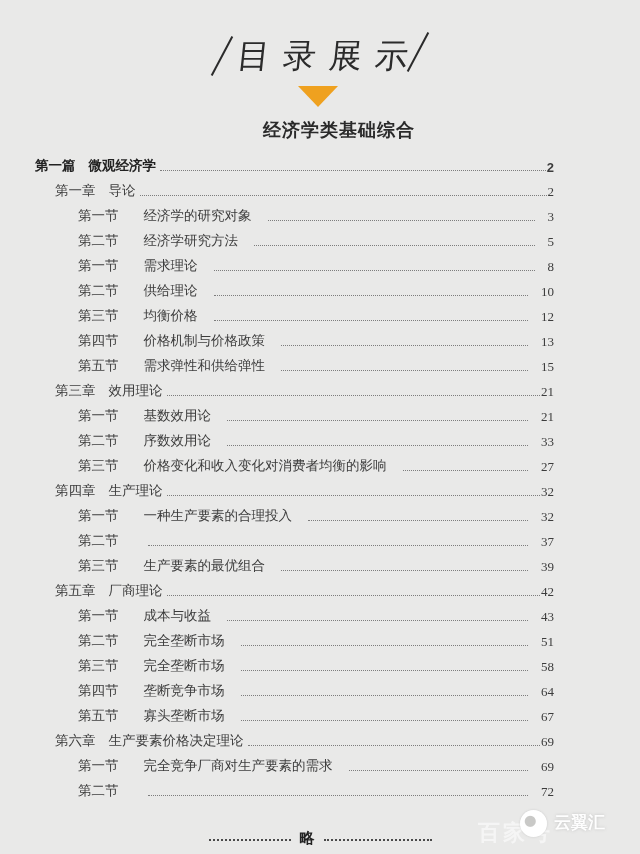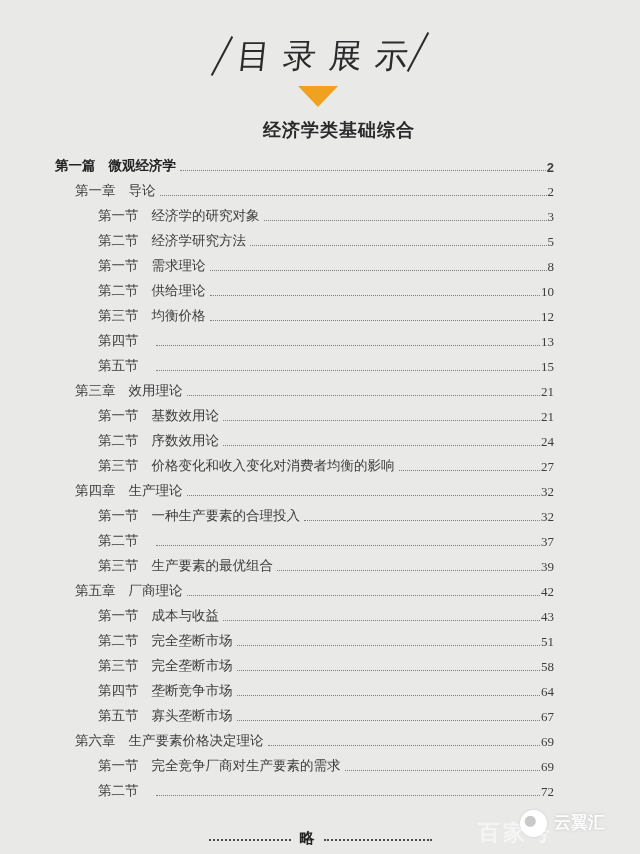--- a/index.html
+++ b/index.html
@@ -82,25 +82,24 @@
     right: 86px;
   }
   .toc-row {
     display: flex;
     align-items: flex-end;
     height: 25px;
     font-family: "Liberation Serif", "DejaVu Serif", serif;
     font-size: 13.5px;
     color: #3c3c3c;
     white-space: nowrap;
-    margin-left: 20px;
   }
   .toc-row.lv0 { padding-left: 0; }
   .toc-row.lv1 { padding-left: 20px; }
-  .toc-row.lv2 { padding-left: 43px; }
+  .toc-row.lv2 { padding-left: 43px; gap: 12px; }
   .toc-row.bold {
     font-family: "Liberation Sans", "DejaVu Sans", sans-serif;
     font-weight: bold;
     color: #222;
   }
   .toc-prefix { margin-right: 13px; }
   .toc-leader {
     flex: 1;
     border-bottom: 1.5px dotted #7d7d7d;
     margin: 0 1px 4px 4px;
@@ -224,45 +223,47 @@
         <span class="toc-page">10</span>
       </div>
       <div class="toc-row lv2">
         <span class="toc-prefix">第三节</span>
         <span class="toc-title">均衡价格</span>
         <span class="toc-leader"></span>
         <span class="toc-page">12</span>
       </div>
       <div class="toc-row lv2">
         <span class="toc-prefix">第四节</span>
+        <span class="toc-title">价格机制与价格政策</span>
         <span class="toc-leader"></span>
         <span class="toc-page">13</span>
       </div>
       <div class="toc-row lv2">
         <span class="toc-prefix">第五节</span>
+        <span class="toc-title">需求弹性和供给弹性</span>
         <span class="toc-leader"></span>
         <span class="toc-page">15</span>
       </div>
       <div class="toc-row lv1">
         <span class="toc-prefix">第三章</span>
         <span class="toc-title">效用理论</span>
         <span class="toc-leader"></span>
         <span class="toc-page">21</span>
       </div>
       <div class="toc-row lv2">
         <span class="toc-prefix">第一节</span>
         <span class="toc-title">基数效用论</span>
         <span class="toc-leader"></span>
         <span class="toc-page">21</span>
       </div>
       <div class="toc-row lv2">
         <span class="toc-prefix">第二节</span>
         <span class="toc-title">序数效用论</span>
         <span class="toc-leader"></span>
-        <span class="toc-page">24</span>
+        <span class="toc-page">33</span>
       </div>
       <div class="toc-row lv2">
         <span class="toc-prefix">第三节</span>
         <span class="toc-title">价格变化和收入变化对消费者均衡的影响</span>
         <span class="toc-leader"></span>
         <span class="toc-page">27</span>
       </div>
       <div class="toc-row lv1">
         <span class="toc-prefix">第四章</span>
         <span class="toc-title">生产理论</span>

